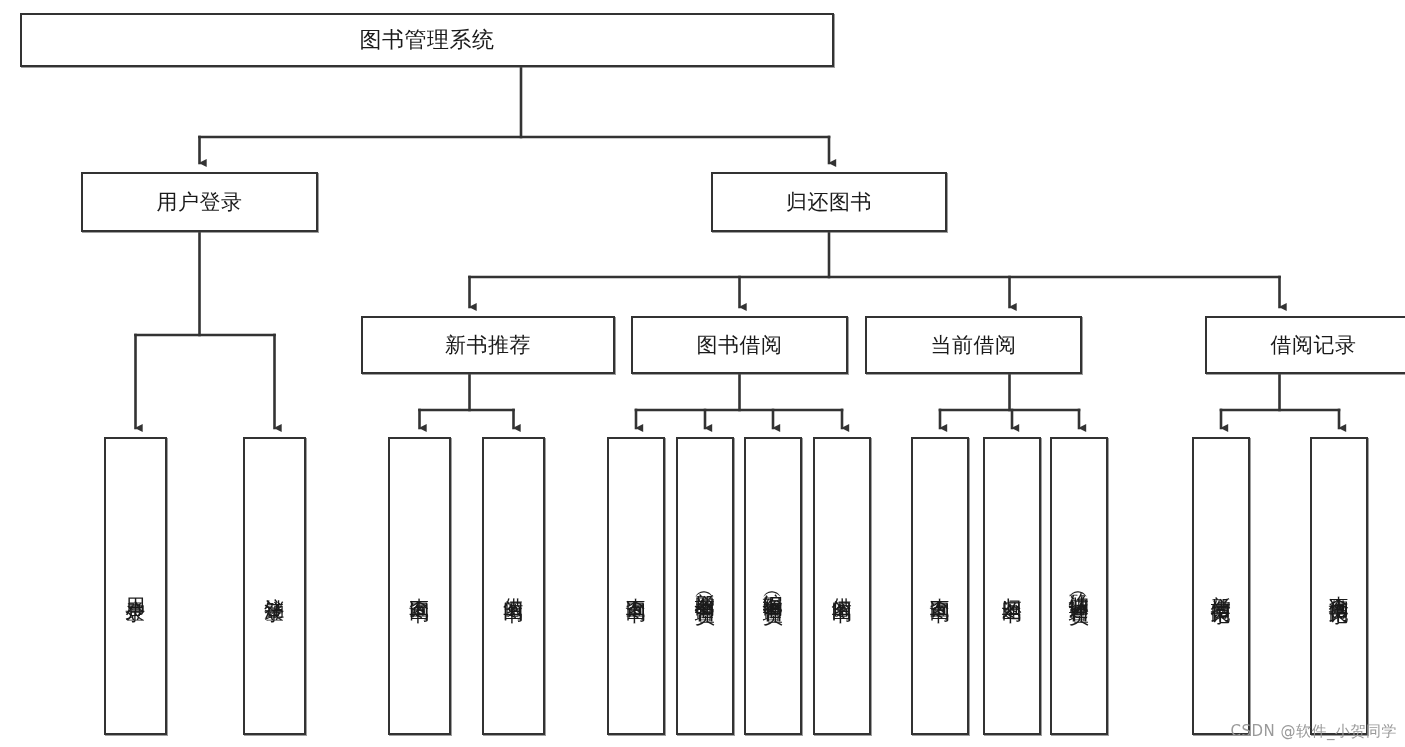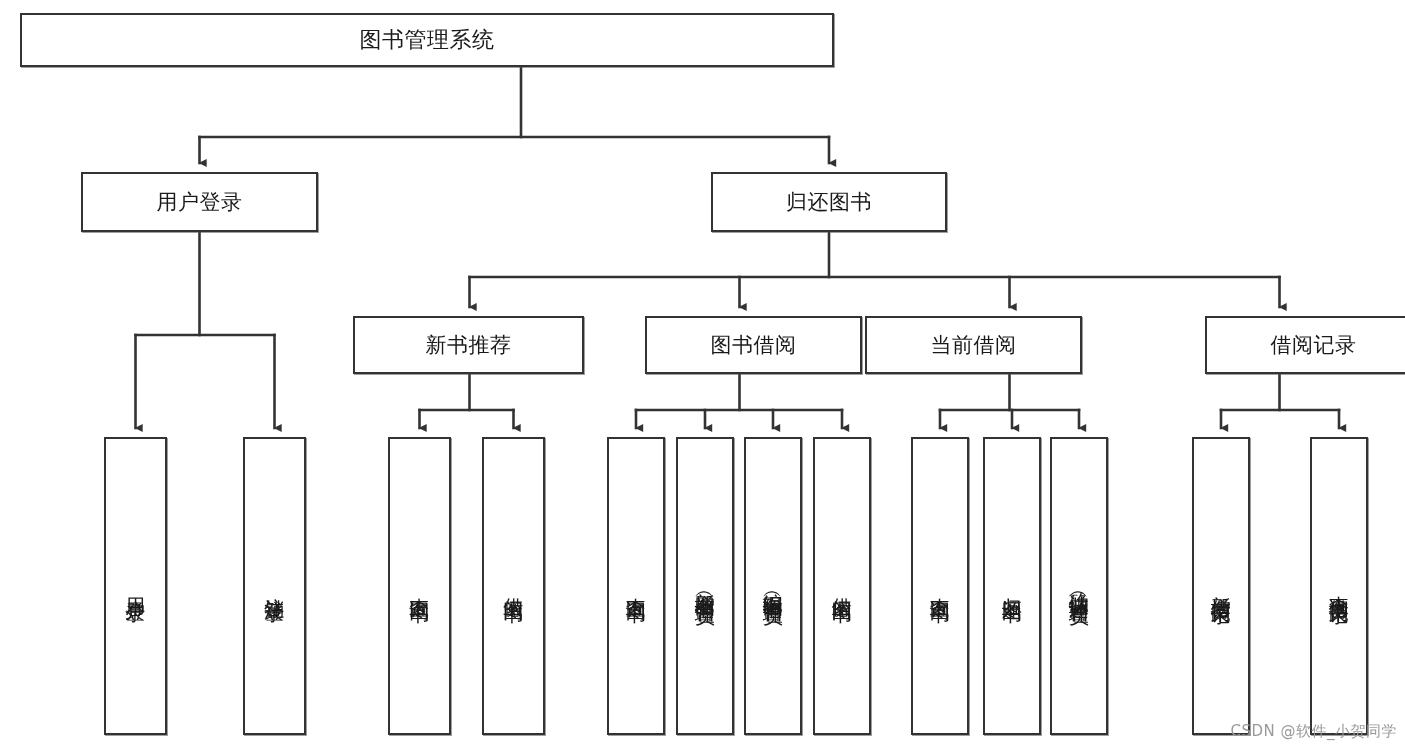--- a/index.html
+++ b/index.html
@@ -123,24 +123,24 @@
   <div id="node-layer">
       <div class="node horiz root" style="left: 20px; top: 13px; width: 814px; height: 54px;">
         <span class="node-label">图书管理系统</span>
       </div>
       <div class="node horiz" style="left: 81px; top: 172px; width: 237px; height: 60px;">
         <span class="node-label">用户登录</span>
       </div>
       <div class="node horiz" style="left: 711px; top: 172px; width: 236px; height: 60px;">
         <span class="node-label">归还图书</span>
       </div>
-      <div class="node horiz" style="left: 353px; top: 316px; width: 231px; height: 58px;">
+      <div class="node horiz" style="left: 361px; top: 316px; width: 254px; height: 58px;">
         <span class="node-label">新书推荐</span>
       </div>
-      <div class="node horiz" style="left: 645px; top: 316px; width: 217px; height: 58px;">
+      <div class="node horiz" style="left: 631px; top: 316px; width: 217px; height: 58px;">
         <span class="node-label">图书借阅</span>
       </div>
       <div class="node horiz" style="left: 865px; top: 316px; width: 217px; height: 58px;">
         <span class="node-label">当前借阅</span>
       </div>
       <div class="node horiz" style="left: 1171px; top: 316px; width: 217px; height: 58px; margin-left: 34px;">
         <span class="node-label">借阅记录</span>
       </div>
       <div class="node vert" style="left: 104px; top: 437px; width: 63px; height: 298px;">
         <span class="node-label">用户登录</span>

